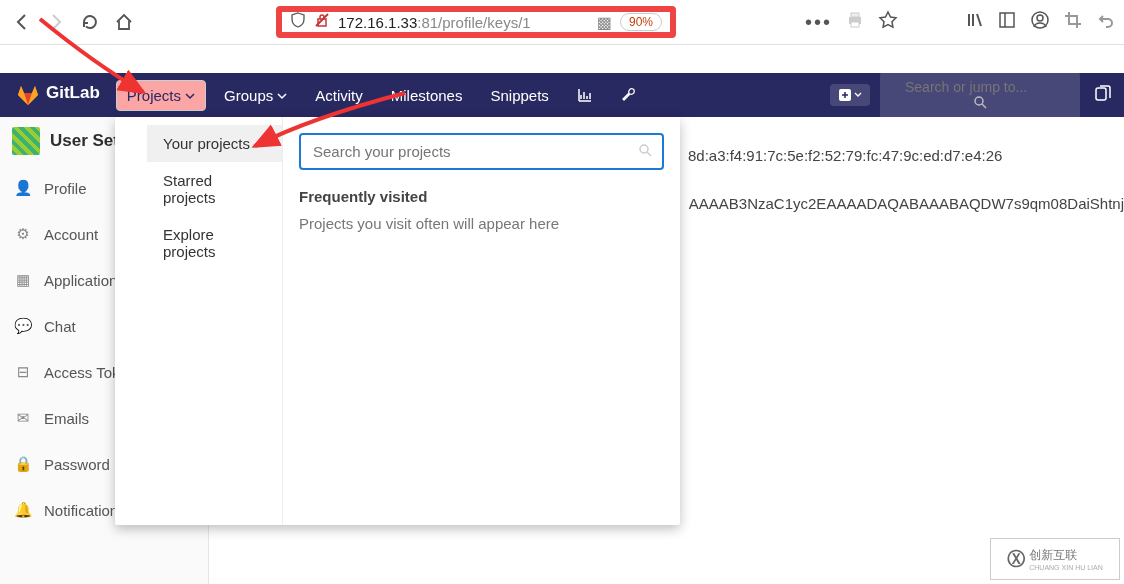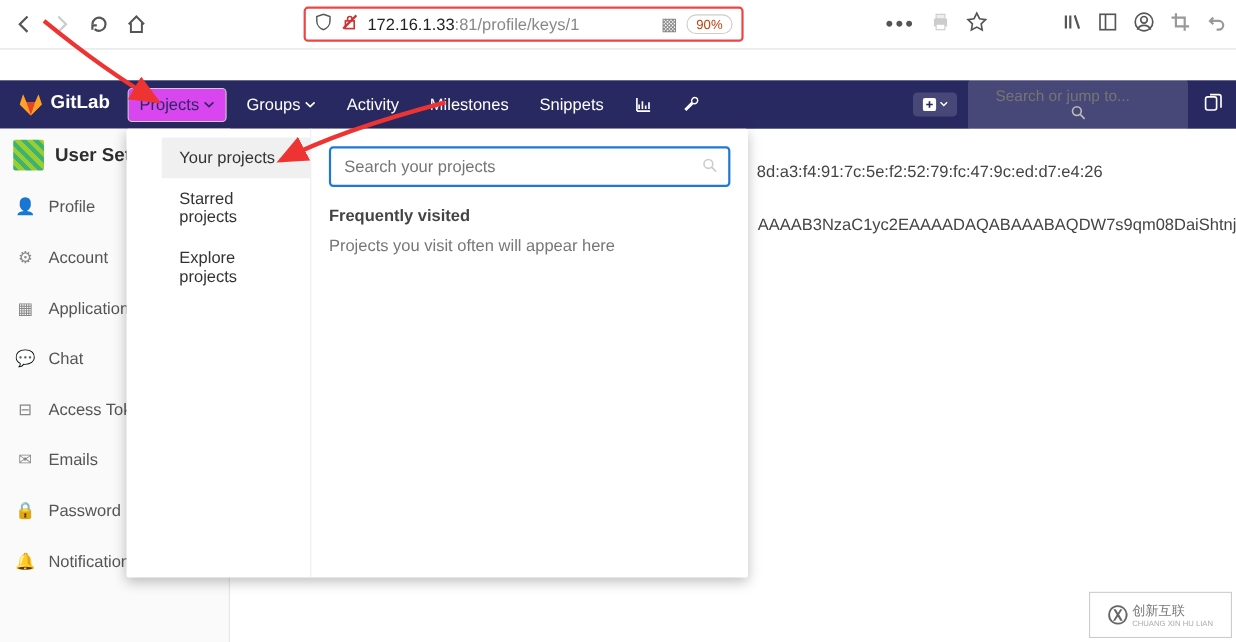--- a/index.html
+++ b/index.html
@@ -2,34 +2,34 @@
 <html><head>
 <meta charset="utf-8">
 <style>
 * { margin: 0; padding: 0; box-sizing: border-box; font-family: -apple-system, BlinkMacSystemFont, "Segoe UI", Helvetica, Arial, sans-serif; }
 body { width: 1124px; height: 584px; background: #fff; overflow: hidden; position: relative; }
 
 
 .browser-bar { height: 45px; display: flex; align-items: center; padding: 0 10px; gap: 10px; border-bottom: 1px solid #e0e0e0; }
 .browser-bar .nav-btn { width: 24px; height: 24px; display: flex; align-items: center; justify-content: center; color: #555; font-size: 18px; cursor: pointer; }
 .browser-bar .nav-btn.disabled { color: #ccc; }
-.url-box { flex: 0 0 400px; height: 32px; border: 2px solid #ef4444; border-radius: 4px; display: flex; align-items: center; gap: 8px; padding: 0 8px; margin-left: 130px; }
+.url-box { flex: 0 0 400px; height: 32px; border: 6px solid #ef4444; border-radius: 4px; display: flex; align-items: center; gap: 8px; padding: 0 8px; margin-left: 130px; }
 .url-box .shield { color: #555; }
 .url-box .lock-strike { color: #d33; }
 .url-text { flex: 1; font-size: 15px; color: #888; }
 .url-text .ip { color: #222; }
 .zoom-pill { border: 1px solid #ccc; border-radius: 12px; padding: 1px 8px; font-size: 12px; color: #c2410c; }
 .browser-right { margin-left: auto; display: flex; align-items: center; gap: 14px; color: #555; font-size: 18px; }
 
 
 .gl-nav { height: 44px; background: #292961; display: flex; align-items: center; color: #fff; padding: 0 8px; gap: 8px; margin-top: 28px; }
 .gl-logo { display: flex; gap: 6px; padding: 0 8px; font-weight: 600; font-size: 17px; }
 .gl-logo svg { width: 24px; height: 24px; }
 .gl-nav-item { padding: 6px 10px; border-radius: 4px; display: flex; align-items: center; gap: 4px; font-size: 15px; cursor: pointer; }
-.gl-nav-item.active { background: #d946ef; color: #292961; border: 1px solid #ccc; }
+.gl-nav-item.active { background: #fca5a5; color: #292961; border: 1px solid #ccc; }
 .gl-nav-right { margin-left: auto; display: flex; align-items: center; gap: 10px; }
 .gl-plus { background: rgba(255,255,255,0.15); border-radius: 4px; padding: 4px 8px; display: flex; align-items: center; gap: 2px; }
 .gl-search { background: rgba(255,255,255,0.15); border: none; border-radius: 4px; padding: 7px 10px; width: 200px; color: #ccc; font-size: 14px; display: flex; align-items: center; justify-content: space-between; flex-direction: column; }
 .gl-search input { background: transparent; border: none; color: #ccc; font-size: 14px; width: 150px; outline: none; }
 .gl-icon { color: #fff; font-size: 16px; padding: 4px; }
 
 
 .content { display: flex; height: calc(584px - 45px - 44px - 28px); position: relative; }
 .sidebar { width: 225px; border-right: 1px solid #e5e5e5; background: #fafafa; }
 .sidebar-header { display: flex; align-items: center; gap: 10px; padding: 10px 12px; font-weight: 600; font-size: 17px; color: #2e2e2e; }

